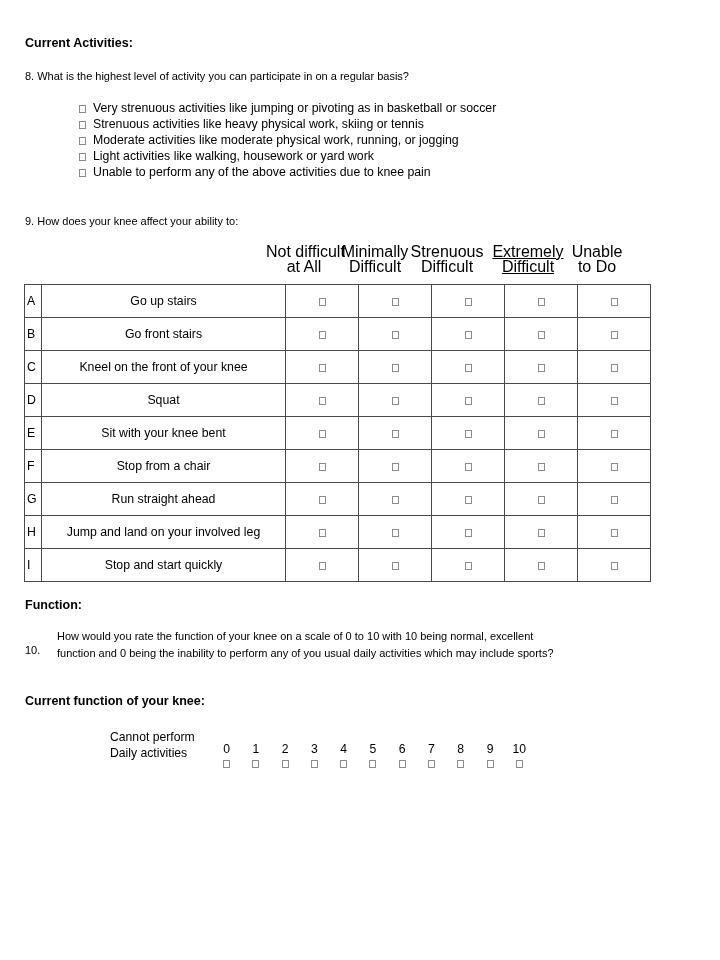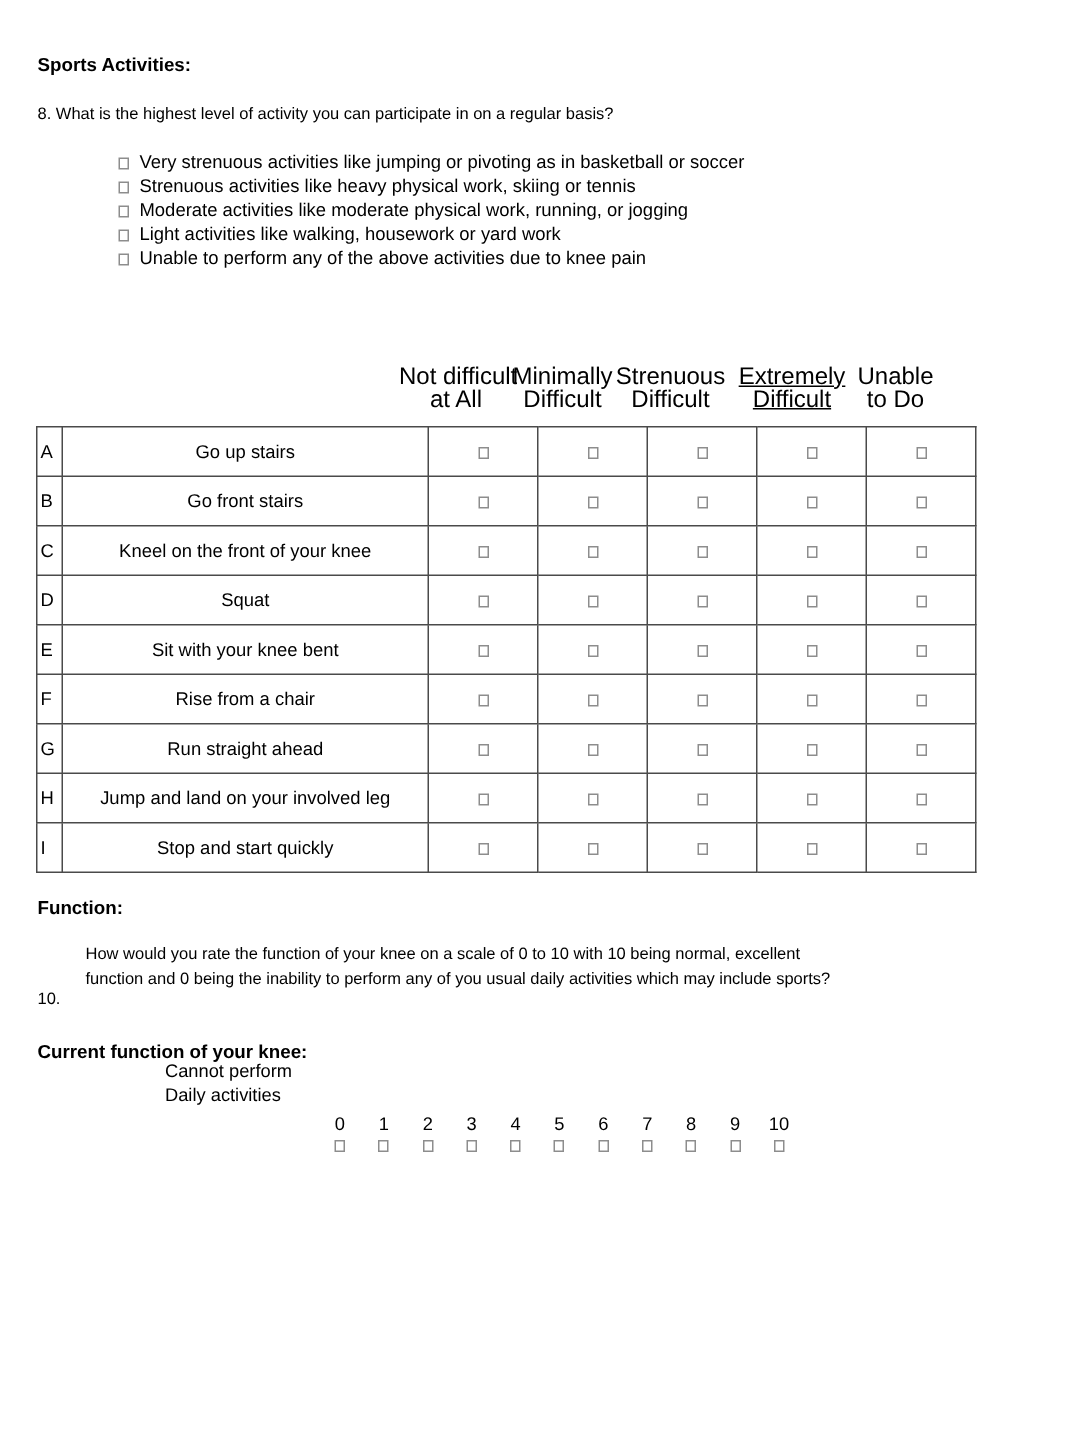--- a/index.html
+++ b/index.html
@@ -100,21 +100,21 @@
   .tbl td.box {
     width: 72px;
     text-align: center;
   }
   .tbl td.box .cbx { position: relative; top: 1px; }
 
   
   .scale-left {
     position: absolute;
     left: 110px;
-    top: 706px;
+    top: 729px;
     font-size: 12.2px;
     line-height: 16px;
     white-space: nowrap;
   }
   .scale-right {
     position: absolute;
     left: 536px;
     top: 726px;
     font-size: 12.2px;
     line-height: 16px;
@@ -144,21 +144,21 @@
     flex: 1 1 0;
     display: flex;
     justify-content: center;
   }
 </style>
 </head>
 <body>
 
 <div class="page">
 
-  <div class="h-bold" style="left:25px; top:36px;">Sports Activities:</div>
+  <div class="h-bold" style="left:25px; top:36px;">Current Activities:</div>
 
   <div class="q-text" style="left:25px; top:70px;">8. What is the highest level of activity you can participate in on a regular basis?</div>
 
   <div class="opt-list">
     <div class="opt-row">
       <span class="cbx"></span>
       <span>Very strenuous activities like jumping or pivoting as in basketball or soccer</span>
     </div>
     <div class="opt-row">
       <span class="cbx"></span>
@@ -171,20 +171,21 @@
     <div class="opt-row">
       <span class="cbx"></span>
       <span>Light activities like walking, housework or yard work</span>
     </div>
     <div class="opt-row">
       <span class="cbx"></span>
       <span>Unable to perform any of the above activities due to knee pain</span>
     </div>
   </div>
 
+  <div class="q-text" style="left:25px; top:215px;">9. How does your knee affect your ability to:</div>
 
   <div class="col-head" style="left:266px; top:245px; width:76px;">
     <div>Not difficult</div>
     <div>at All</div>
   </div>
   <div class="col-head" style="left:337px; top:245px; width:76px;">
     <div>Minimally</div>
     <div>Difficult</div>
   </div>
   <div class="col-head" style="left:409px; top:245px; width:76px;">
@@ -242,21 +243,21 @@
         <td class="letter">E</td>
         <td class="label">Sit with your knee bent</td>
         <td class="box"><span class="cbx"></span></td>
         <td class="box"><span class="cbx"></span></td>
         <td class="box"><span class="cbx"></span></td>
         <td class="box"><span class="cbx"></span></td>
         <td class="box"><span class="cbx"></span></td>
       </tr>
       <tr>
         <td class="letter">F</td>
-        <td class="label">Rise from a chair</td>
+        <td class="label">Stop from a chair</td>
         <td class="box"><span class="cbx"></span></td>
         <td class="box"><span class="cbx"></span></td>
         <td class="box"><span class="cbx"></span></td>
         <td class="box"><span class="cbx"></span></td>
         <td class="box"><span class="cbx"></span></td>
       </tr>
       <tr>
         <td class="letter">G</td>
         <td class="label">Run straight ahead</td>
         <td class="box"><span class="cbx"></span></td>
@@ -281,21 +282,21 @@
         <td class="box"><span class="cbx"></span></td>
         <td class="box"><span class="cbx"></span></td>
         <td class="box"><span class="cbx"></span></td>
         <td class="box"><span class="cbx"></span></td>
       </tr>
     </tbody>
   </table>
 
   <div class="h-bold" style="left:25px; top:598px;">Function:</div>
 
-  <div class="q-text" style="left:25px; top:660px;">10.</div>
+  <div class="q-text" style="left:25px; top:644px;">10.</div>
   <div class="q-text" style="left:57px; top:630px;">How would you rate the function of your knee on a scale of 0 to 10 with 10 being normal, excellent</div>
   <div class="q-text" style="left:57px; top:647px;">function and 0 being the inability to perform any of you usual daily activities which may include sports?</div>
 
   <div class="h-bold" style="left:25px; top:694px;">Current function of your knee:</div>
 
   <div class="scale-left">
     <div>Cannot perform</div>
     <div>Daily activities</div>
   </div>
 

